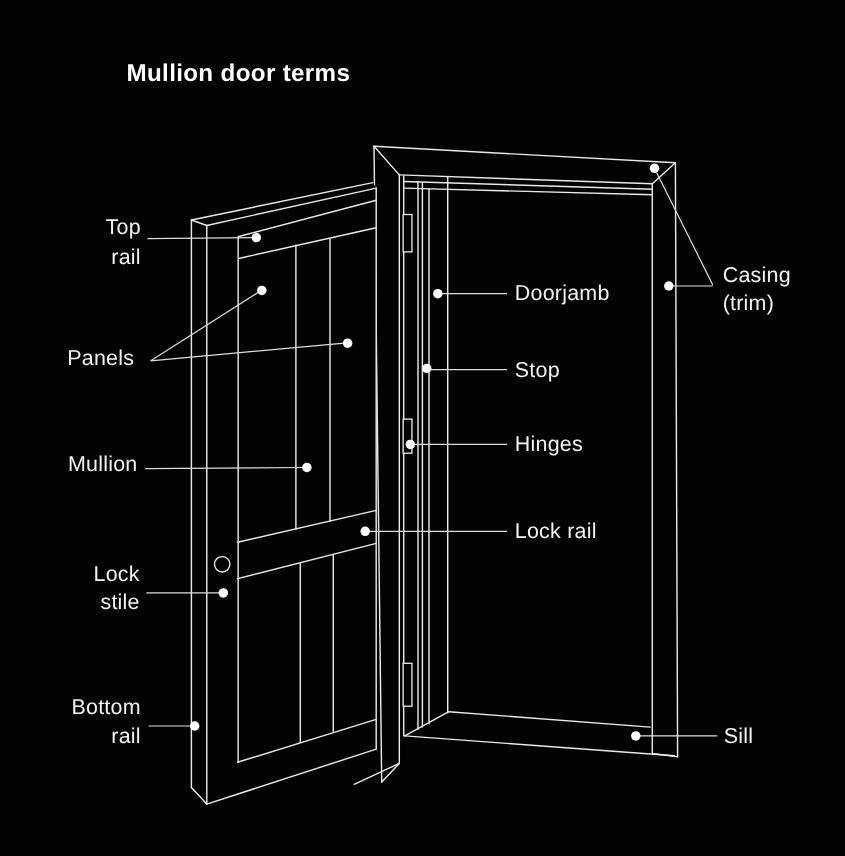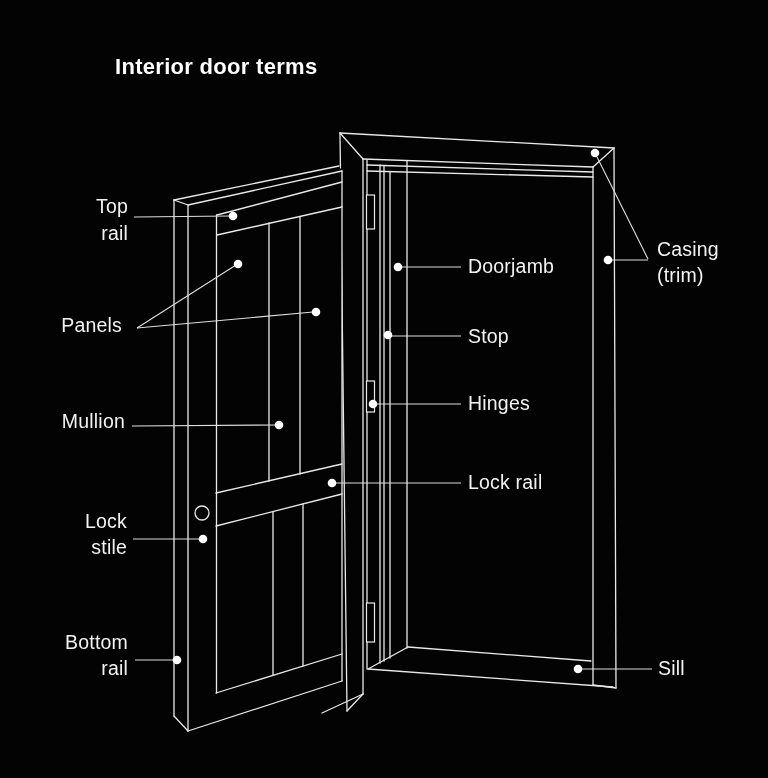--- a/index.html
+++ b/index.html
@@ -30,21 +30,21 @@
     font-family:"Liberation Sans", sans-serif;
     font-size:19.5px;
     font-weight:400;
     letter-spacing:.2px;
   }
 </style>
 </head>
 <body>
 
 <div class="stage">
-  <div class="title">Interior door terms</div>
+  <div class="title">Mullion door terms</div>
   <svg class="diagram" width="768" height="778" viewBox="0 0 768 778">
       <g>
         <line x1="340" y1="133" x2="614" y2="148" class="struct"></line>
         <line x1="340" y1="133" x2="363" y2="159" class="struct"></line>
         <line x1="363" y1="159" x2="593" y2="167" class="struct"></line>
         <line x1="614" y1="148" x2="593" y2="167" class="struct"></line>
         <line x1="340" y1="133" x2="347" y2="711" class="struct"></line>
         <line x1="347" y1="711" x2="363" y2="694" class="struct"></line>
         <line x1="363" y1="159" x2="363" y2="694" class="struct"></line>
         <line x1="367" y1="165" x2="593" y2="172" class="struct"></line>

